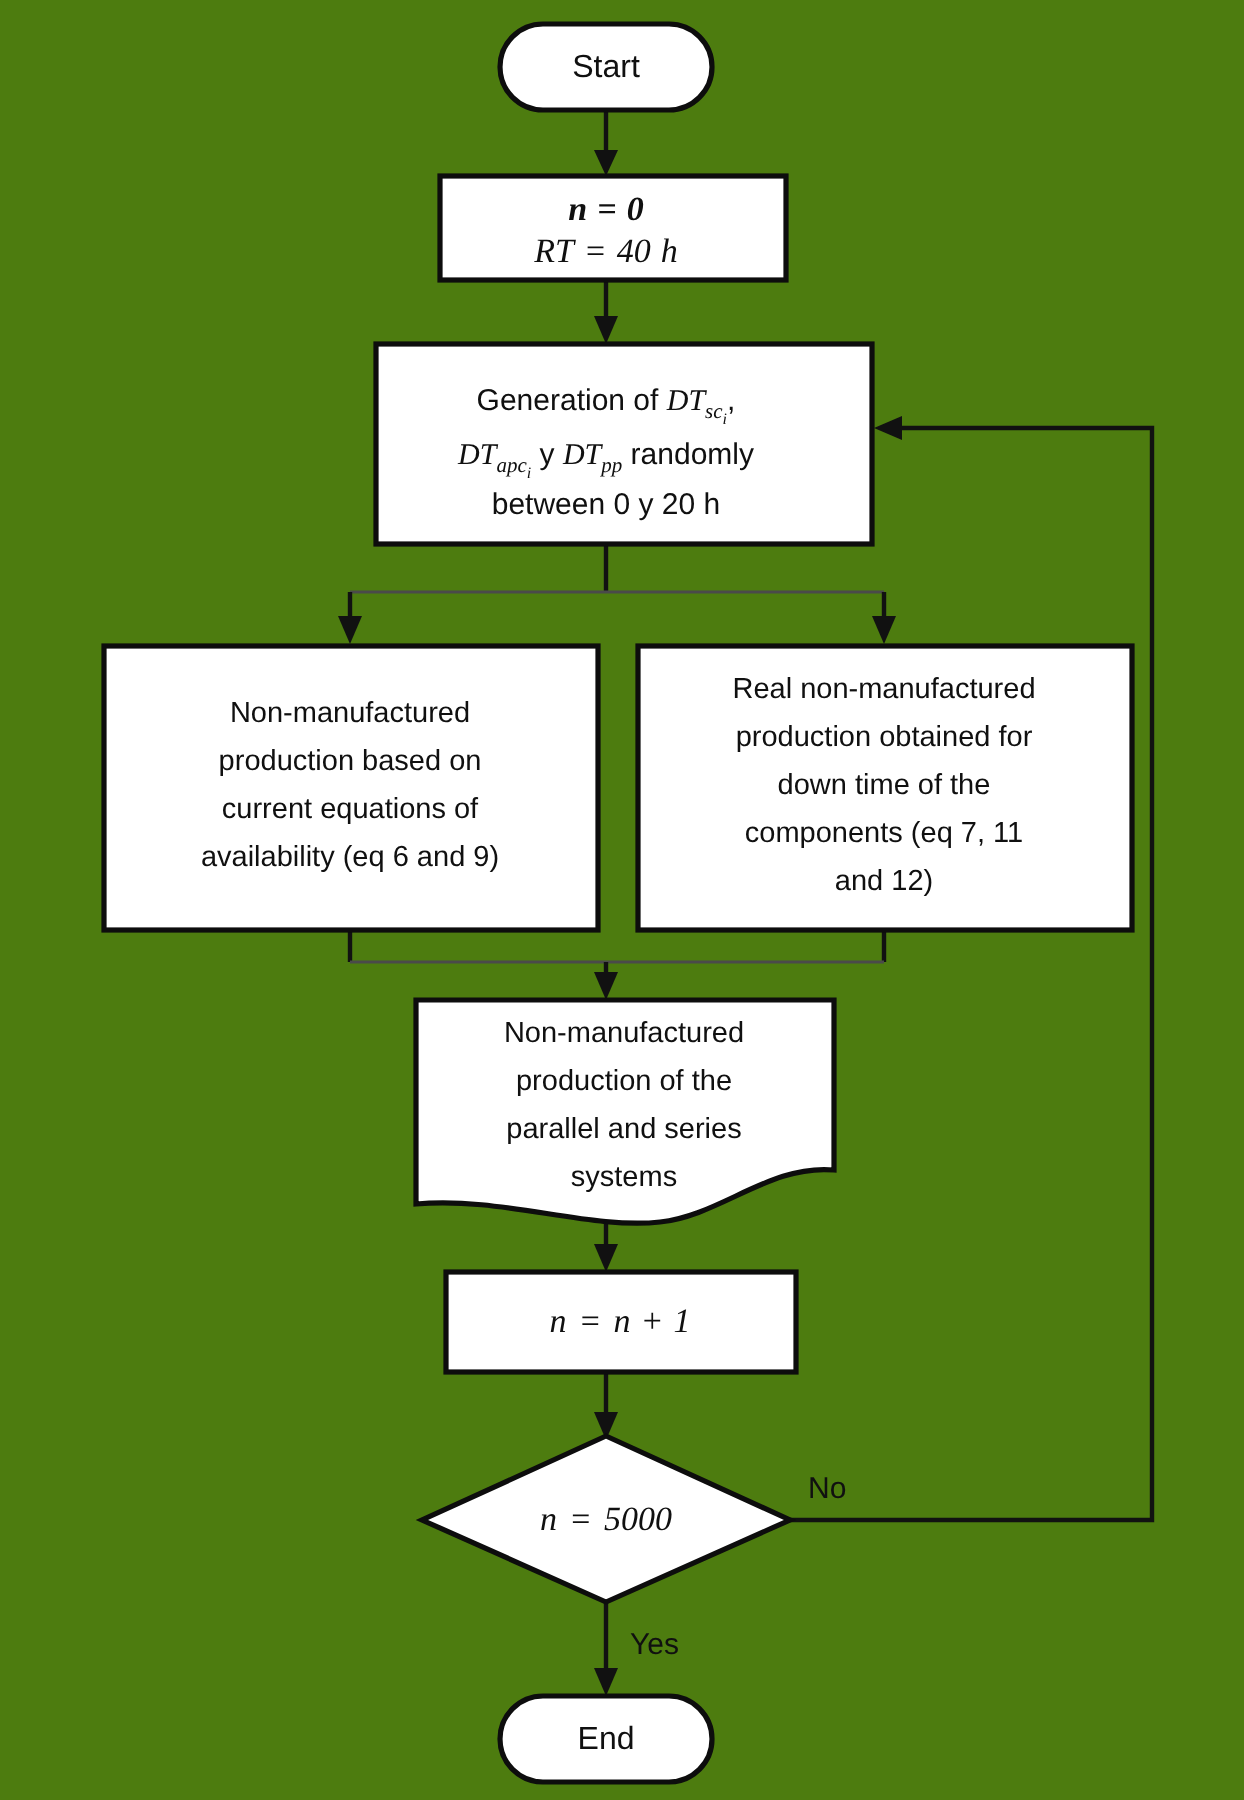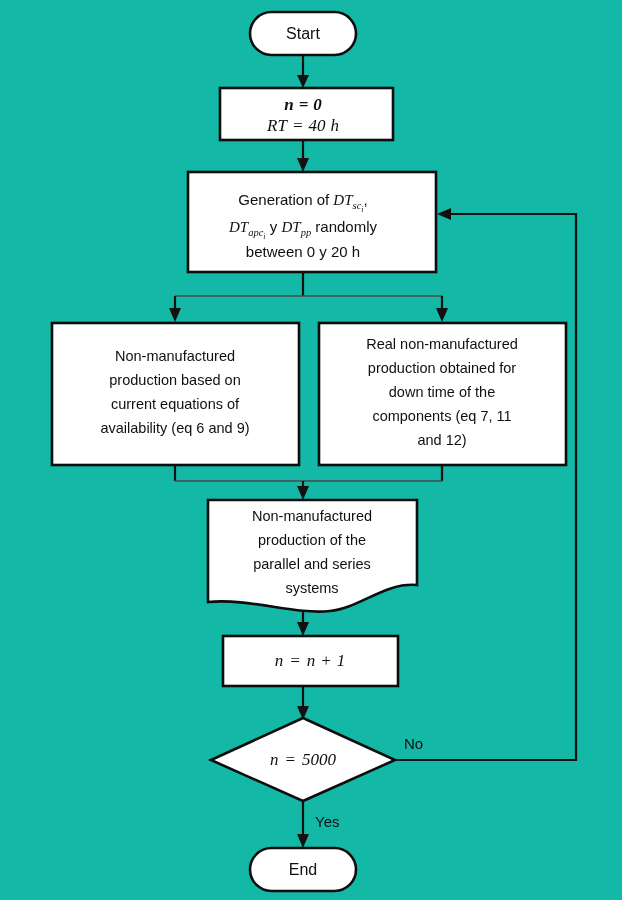--- a/index.html
+++ b/index.html
@@ -10,21 +10,21 @@
   body {
     width: 622px;
     height: 900px;
     font-family: "Liberation Sans", sans-serif;
     overflow: hidden;
   }
   #flowchart-root {
     position: relative;
     width: 622px;
     height: 900px;
-    background: #14b8a6;
+    background: #4d7c0f;
   }
   svg#flow-svg {
     display: block;
     width: 622px;
     height: 900px;
   }
   .node-shape {
     fill: #ffffff;
     stroke: #0d0d0d;
     stroke-width: 2.6;

